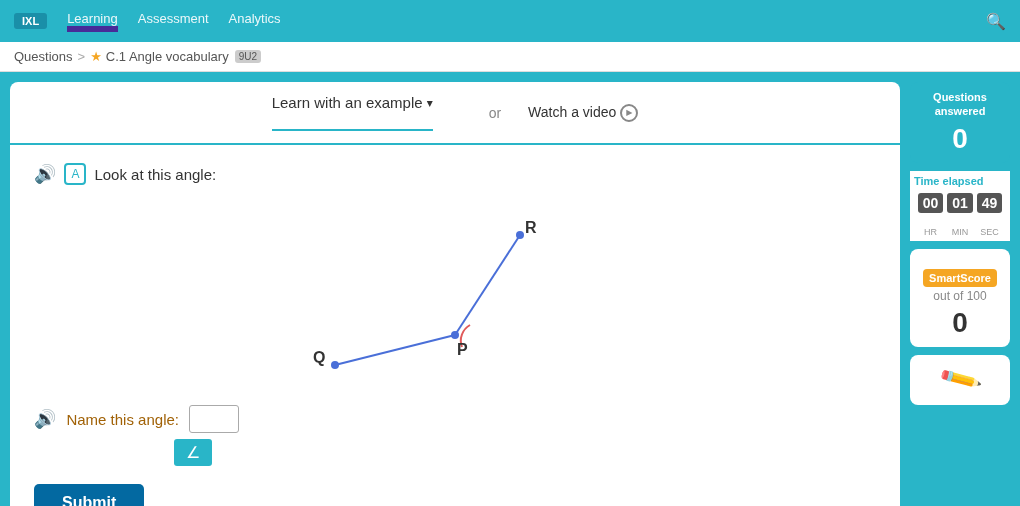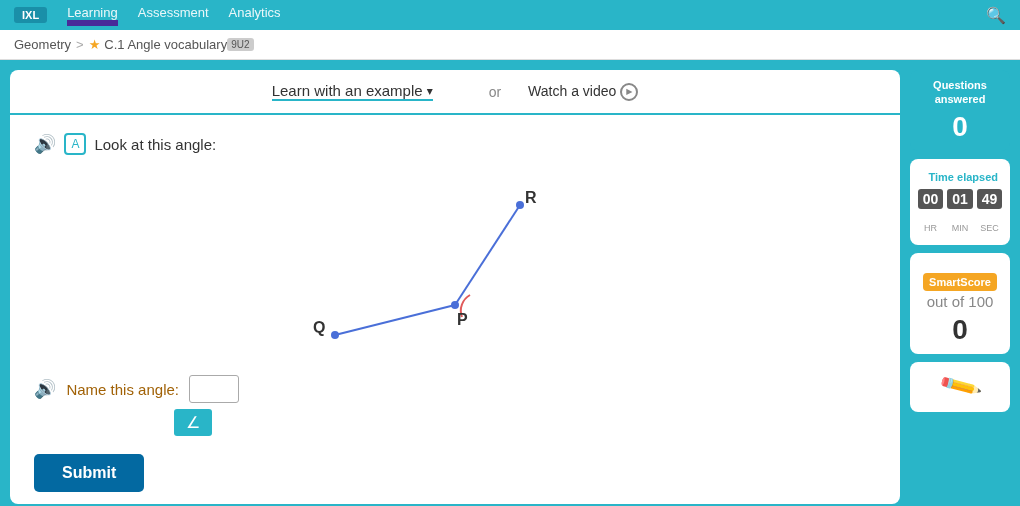--- a/index.html
+++ b/index.html
@@ -34,20 +34,21 @@
     .star-icon {
       color: #f5a623;
       margin-right: 4px;
     }
     .grade-badge {
       background: #ccc;
       color: #555;
       font-size: 10px;
       padding: 1px 4px;
       border-radius: 3px;
+      margin-left: 6px;
     }
 
     
     .main-layout {
       display: flex;
       height: calc(506px - 52px);
       background: #29b5c8;
       padding: 10px;
       gap: 10px;
     }
@@ -75,21 +76,21 @@
     }
     .learn-link {
       color: #333;
       font-size: 15px;
       font-weight: 500;
       text-decoration: none;
       display: flex;
       align-items: center;
       gap: 4px;
       border-bottom: 2px solid #29b5c8;
-      padding-bottom: 0;
+      padding-bottom: 18px;
     }
     .learn-or {
       color: #888;
       font-size: 14px;
       margin-left: 44px;
     }
     .watch-link {
       color: #333;
       font-size: 14px;
       text-decoration: none;
@@ -225,23 +226,23 @@
     }
     .questions-answered-num {
       color: white;
       font-size: 28px;
       font-weight: bold;
       margin-top: 4px;
     }
 
     .time-card {
       background: white;
-      border-radius: 8px;
-      padding: 12px;
-      text-align: right;
+      border-radius: 0;
+      padding: 4px;
+      text-align: left;
     }
     .time-title {
       color: #29b5c8;
       font-size: 11px;
       font-weight: bold;
     }
     .time-display {
       display: flex;
       justify-content: center;
       gap: 4px;
@@ -277,21 +278,21 @@
       background: #f5a623;
       color: white;
       font-size: 11px;
       font-weight: bold;
       border-radius: 4px;
       padding: 3px 6px;
       display: inline-block;
       margin-top: 12px;
     }
     .smartscore-sub {
-      font-size: 15px;
+      font-size: 12px;
       color: #888;
       margin-top: 2px;
     }
     .smartscore-num {
       font-size: 28px;
       font-weight: bold;
       color: #333;
       margin-top: 4px;
     }
 
@@ -312,21 +313,21 @@
       display: inline-block;
     }
 
     
     .nav-top {
       background: #29b5c8;
       display: flex;
       align-items: center;
       padding: 4px 14px;
       gap: 20px;
-      height: 30px;
+      height: 42px;
     }
     .nav-logo {
       background: #1a8fa8;
       color: white;
       font-size: 11px;
       font-weight: bold;
       padding: 2px 8px;
       border-radius: 3px;
     }
     .nav-links {
@@ -360,21 +361,21 @@
   <span class="nav-logo">IXL</span>
   <div class="nav-links">
     <a class="nav-link active">Learning</a>
     <a class="nav-link">Assessment</a>
     <a class="nav-link">Analytics</a>
   </div>
   <span class="search-icon-nav">🔍</span>
 </div>
 
 <div class="breadcrumb-bar">
-  <a href="#">Geometry</a>
+  <a href="#">Questions</a>
   <span class="sep">&gt;</span>
   <span class="star-icon">★</span>
   <span>C.1 Angle vocabulary</span>
   <span class="grade-badge">9U2</span>
 </div>
 
 <div class="main-layout">
 
   <div class="content-card">
 

